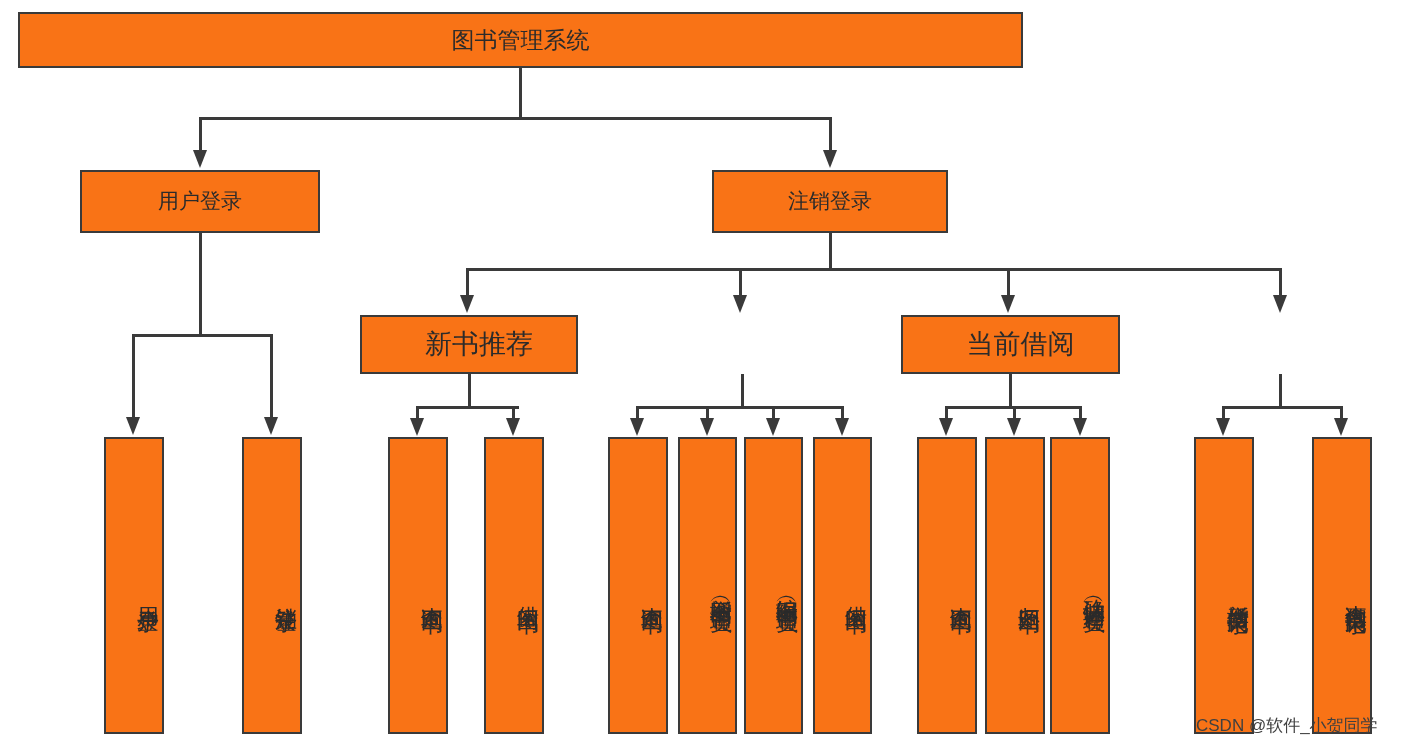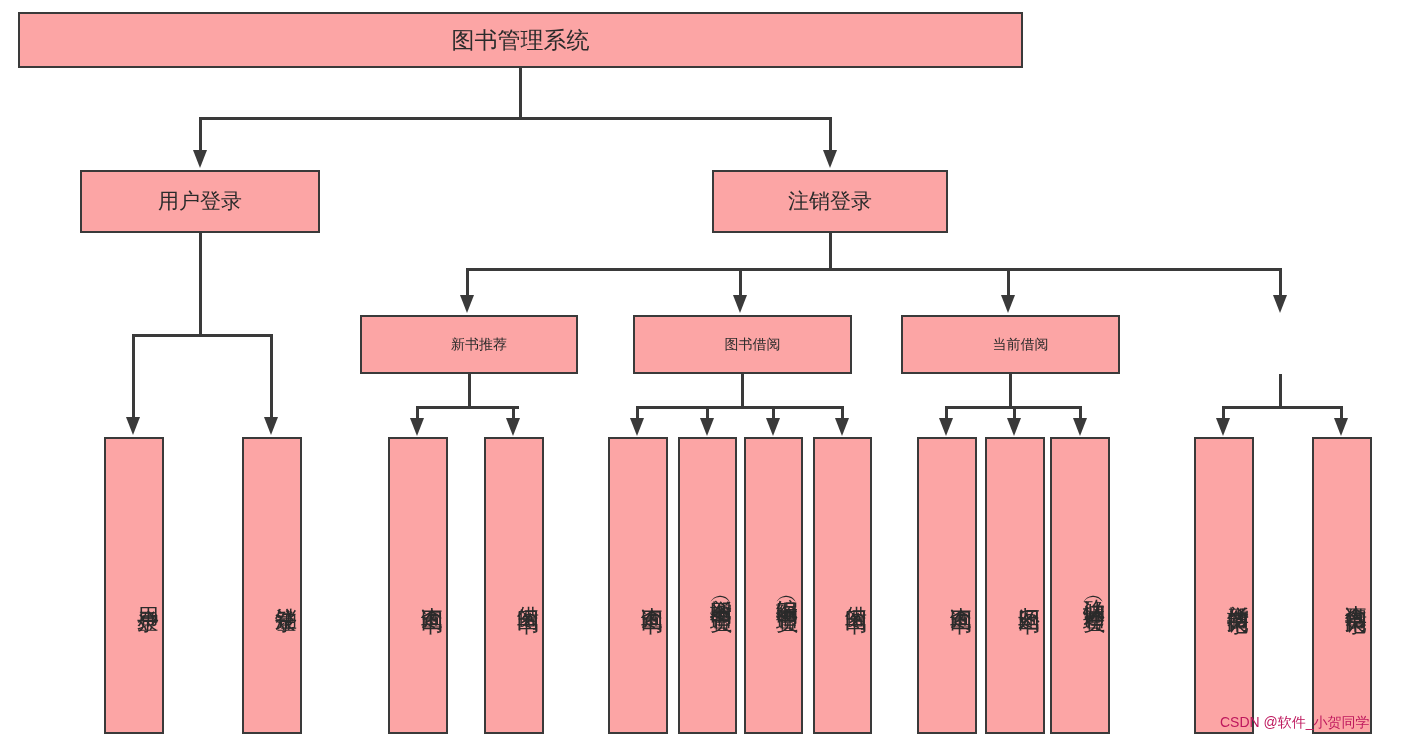--- a/index.html
+++ b/index.html
@@ -15,36 +15,36 @@
     width: 1405px;
     height: 747px;
     background: #ffffff;
     overflow: hidden;
   }
   
   .node {
     position: absolute;
     box-sizing: border-box;
     border: 2.5px solid #3a3a3a;
-    background: #fca5a5;
+    background: #f97316;
     color: #2b2b2b;
     display: flex;
     align-items: center;
     justify-content: center;
     text-align: center;
     line-height: 1.25;
   }
   .node.root {
     font-size: 23px;
   }
   .node.level2 {
     font-size: 21px;
   }
   .node.level3 {
-    font-size: 14px;
+    font-size: 27px;
     padding-left: 20px;
   }
   
   .node.leaf {
     font-size: 22px;
     writing-mode: vertical-rl;
     text-orientation: upright;
     align-items: flex-start;
     justify-content: center;
     padding-top: 14px;
@@ -65,25 +65,24 @@
     position: absolute;
     width: 0;
     height: 0;
     border-left: 7px solid transparent;
     border-right: 7px solid transparent;
     border-top: 18px solid #3a3a3a;
   }
   
   #watermark {
     position: absolute;
-    font-size: 14px;
-    color: #be185d;
+    font-size: 17px;
+    color: #404040;
     white-space: nowrap;
     pointer-events: none;
-    margin-left: 24px;
   }
 </style>
 </head>
 <body>
 
 <div id="canvas">
 
   <div class="node root" style="left:18px; top:12px; width:1005px; height:56px;">
     <span>图书管理系统</span>
   </div>
@@ -116,23 +115,20 @@
   <div class="edge-v" style="left:739px; top:268px; height:30px;"></div>
   <div class="arrow" style="left:733px; top:295px;"></div>
   <div class="edge-v" style="left:1007px; top:268px; height:30px;"></div>
   <div class="arrow" style="left:1001px; top:295px;"></div>
   <div class="edge-v" style="left:1279px; top:268px; height:30px;"></div>
   <div class="arrow" style="left:1273px; top:295px;"></div>
 
   <div class="node level3" style="left:360px; top:315px; width:218px; height:59px;">
     <span>新书推荐</span>
   </div>
-  <div class="node level3" style="left:633px; top:315px; width:219px; height:59px;">
-    <span>图书借阅</span>
-  </div>
   <div class="node level3" style="left:901px; top:315px; width:219px; height:59px;text-align:right;">
     <span>当前借阅</span>
   </div>
 
   <div class="edge-v" style="left:468px; top:374px; height:33px;"></div>
   <div class="edge-h" style="left:417px; top:406px; width:102px;"></div>
   <div class="edge-v" style="left:416px; top:406px; height:18px;"></div>
   <div class="arrow" style="left:410px; top:418px;"></div>
   <div class="edge-v" style="left:512px; top:406px; height:18px;"></div>
   <div class="arrow" style="left:506px; top:418px;"></div>

